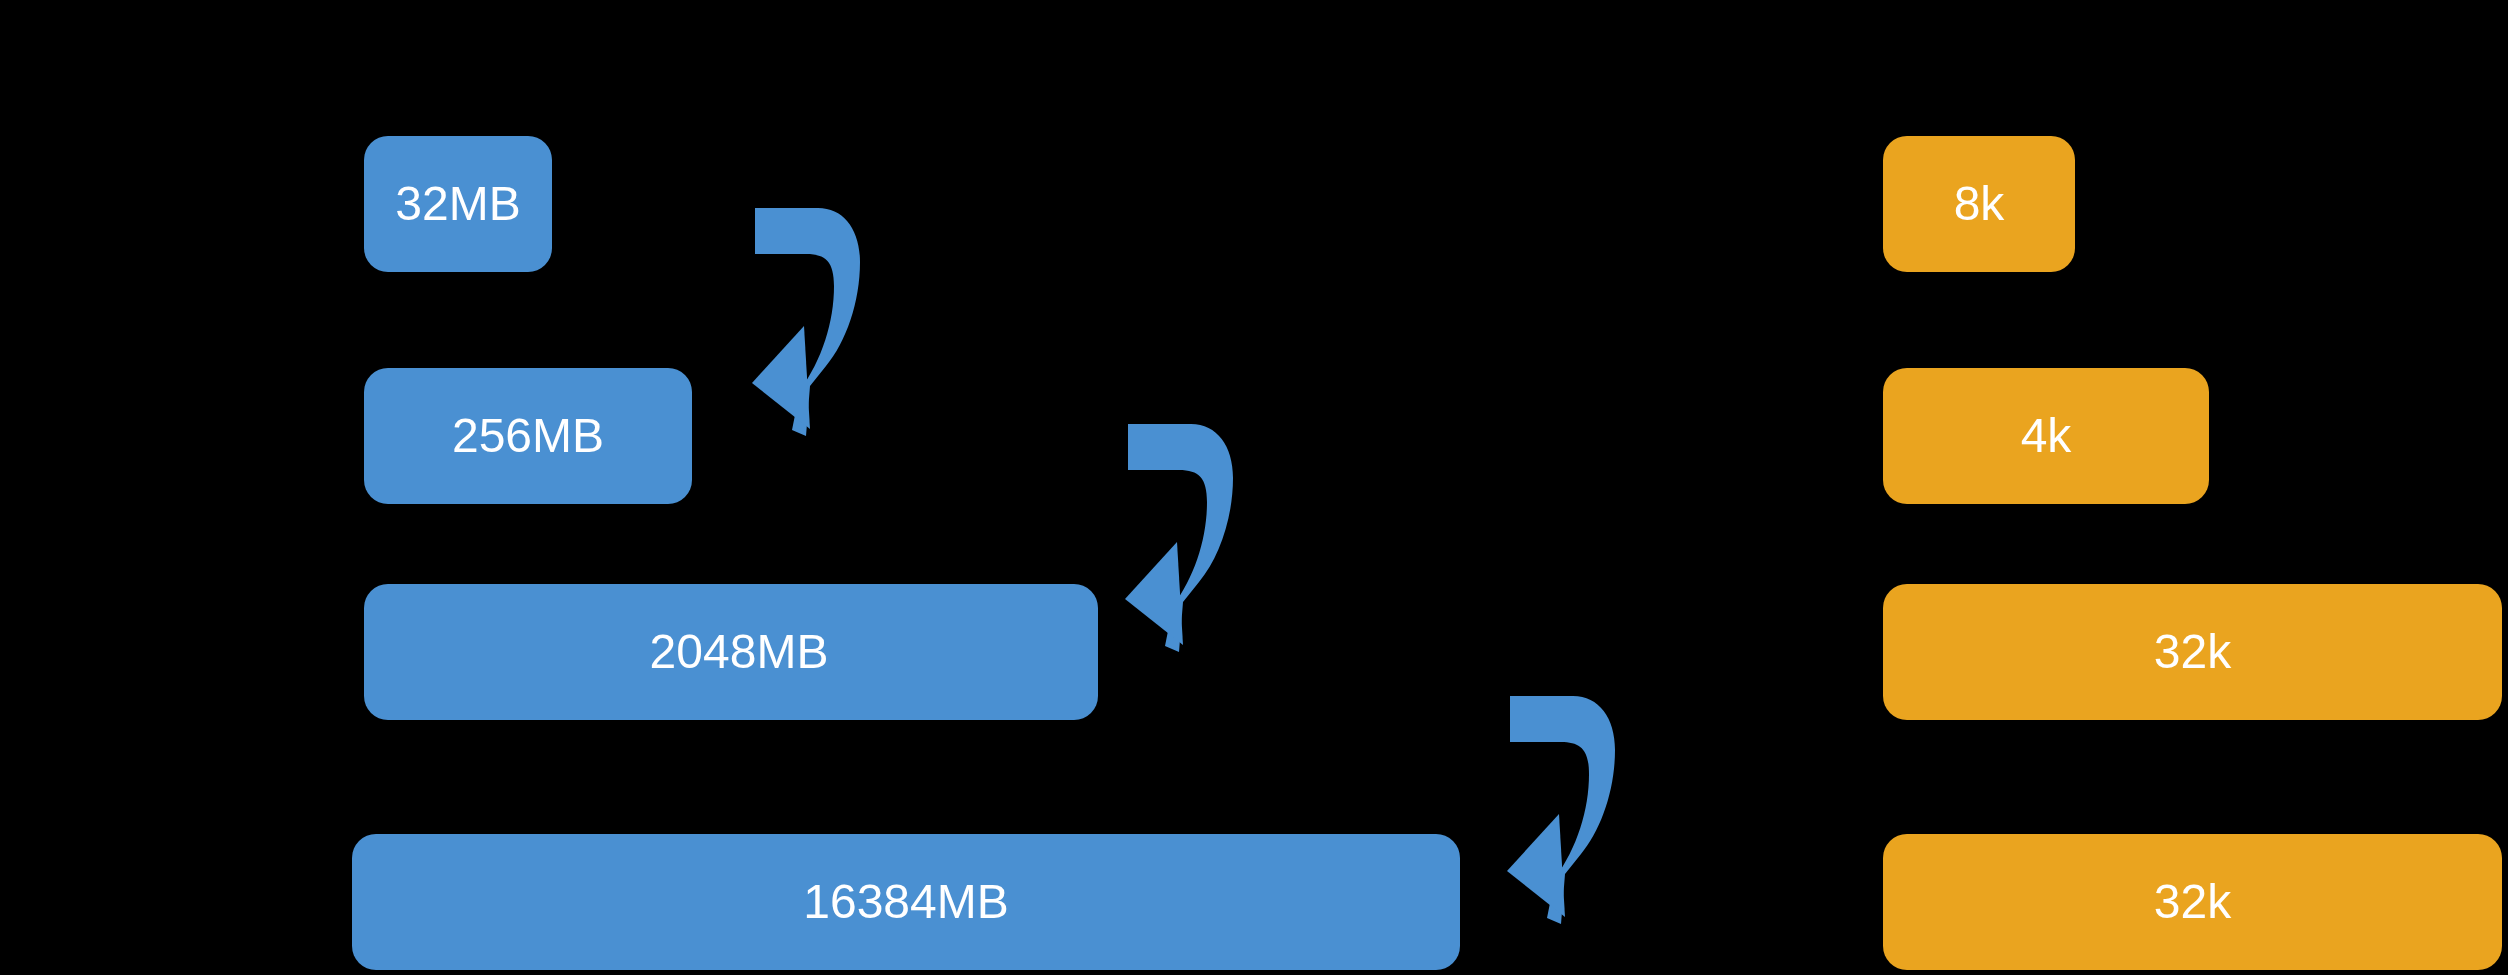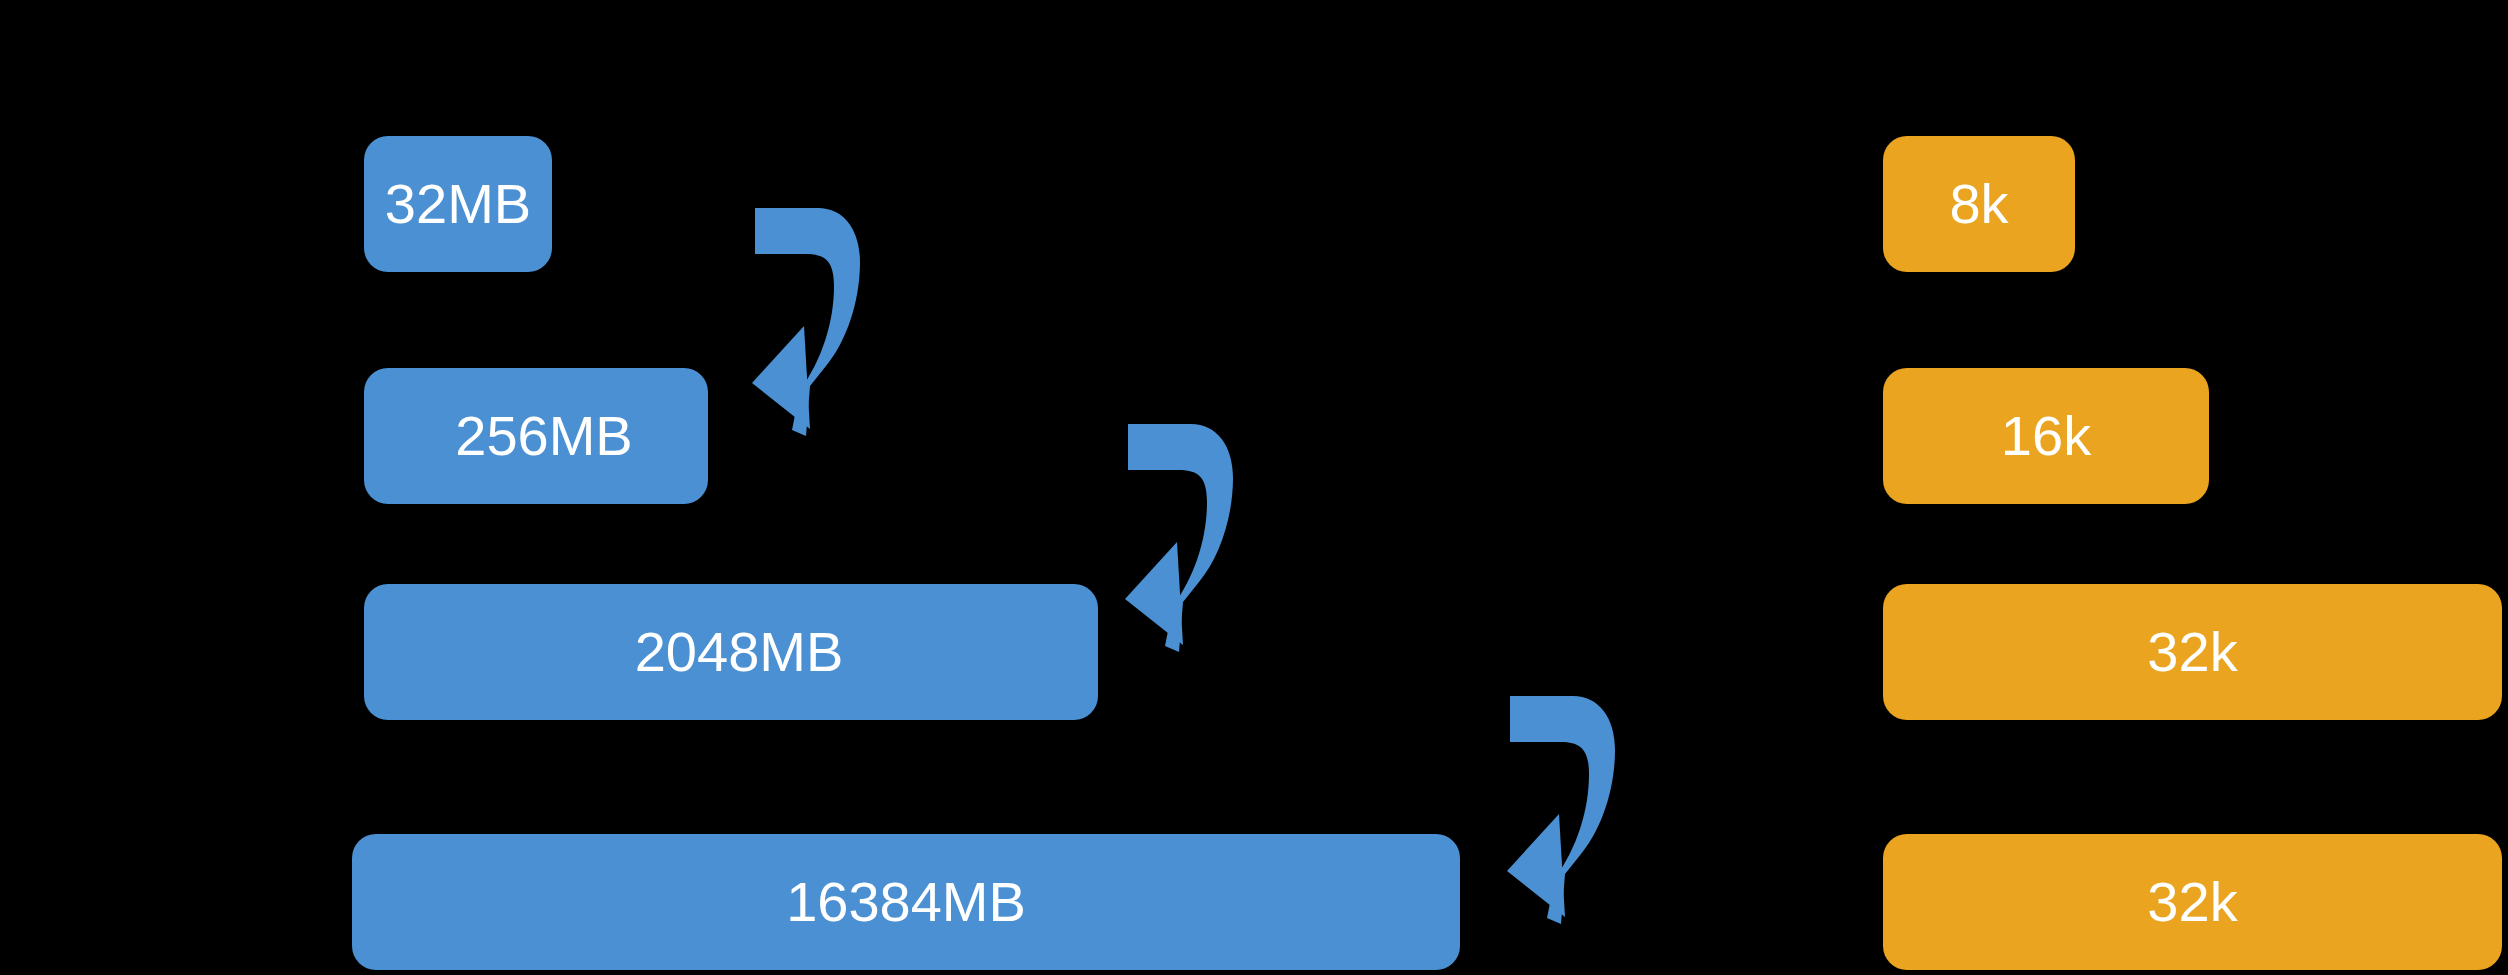--- a/index.html
+++ b/index.html
@@ -17,27 +17,27 @@
   .box {
     position: absolute;
     height: 136px;
     border-radius: 24px;
     display: flex;
     align-items: center;
     justify-content: center;
   }
   .box .label {
     color: #ffffff;
-    font-size: 56px;
+    font-size: 48px;
     line-height: 1;
     white-space: nowrap;
   }
   
   .m0 { left: 364px;  top: 136px; width: 188px;  }
-  .m1 { left: 364px;  top: 368px; width: 328px; padding-left: 16px;  }
+  .m1 { left: 364px;  top: 368px; width: 328px;  }
   .m2 { left: 364px;  top: 584px; width: 718px; padding-left: 16px;  }
   .m3 { left: 352px;  top: 834px; width: 1108px; }
   
   .c0 { left: 1883px; top: 136px; width: 192px; justify-content: center; }
   .c1 { left: 1883px; top: 368px; width: 326px; }
   .c2 { left: 1883px; top: 584px; width: 619px; }
   .c3 { left: 1883px; top: 834px; width: 619px; }
   
   .arrow {
     position: absolute;
@@ -63,21 +63,21 @@
     <span class="label">2048MB</span>
   </div>
   <div class="box m3" style="background-color: rgb(74, 144, 210);">
     <span class="label">16384MB</span>
   </div>
 
   <div class="box c0" style="background-color: rgb(234, 164, 31);">
     <span class="label">8k</span>
   </div>
   <div class="box c1" style="background-color: rgb(234, 164, 31);">
-    <span class="label">16k</span>
+    <span class="label">4k</span>
   </div>
   <div class="box c2" style="background-color: rgb(234, 164, 31);">
     <span class="label">32k</span>
   </div>
   <div class="box c3" style="background-color: rgb(234, 164, 31);">
     <span class="label">32k</span>
   </div>
 
   <svg class="arrow a0" viewBox="0 0 150 280" aria-hidden="true">
     <path d="M15 18 L78 18 C104 18 120 40 120 72 C120 112 106 152 86 176 L70 196 L66 246 L52 240 L60 200 C82 170 94 132 94 96 C94 72 86 64 66 64 L15 64 Z" fill="#4A90D2"></path>

